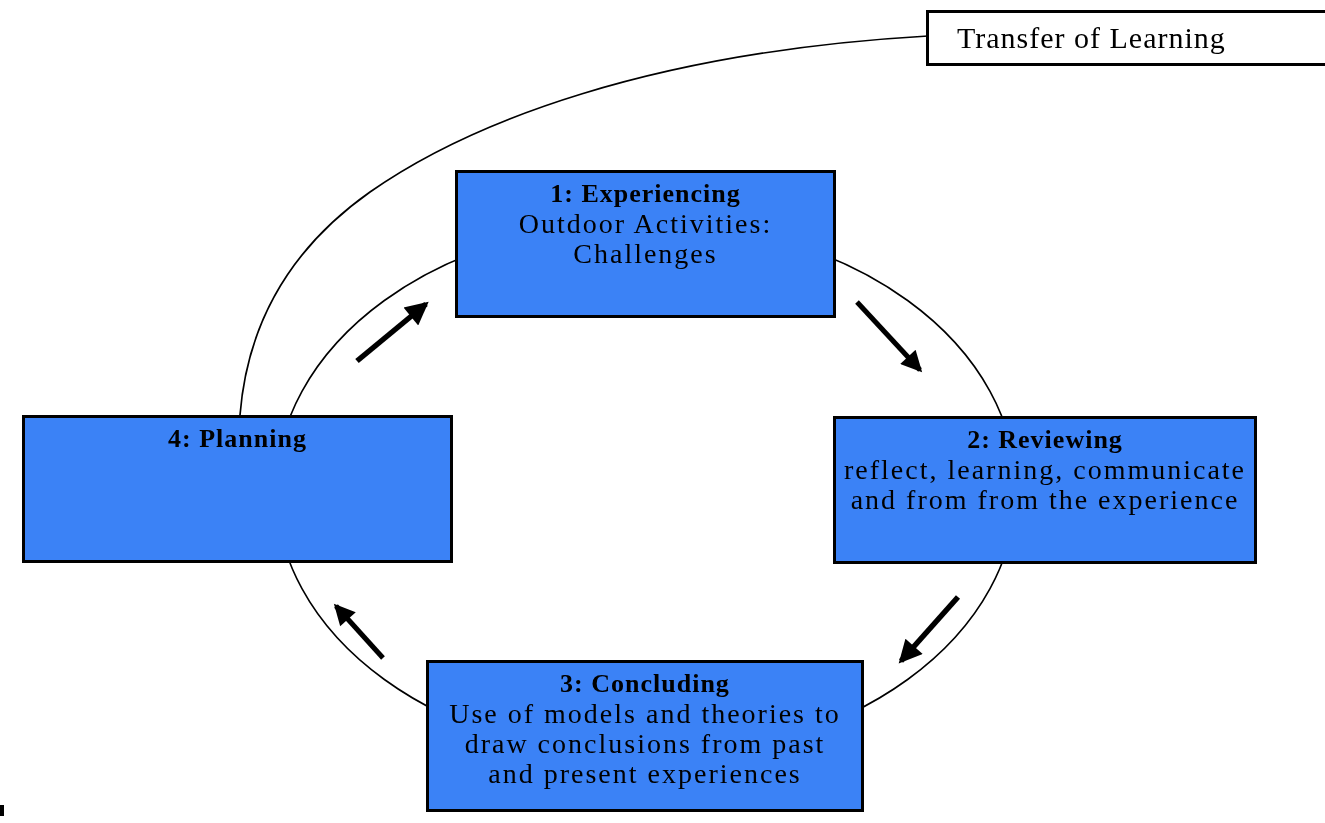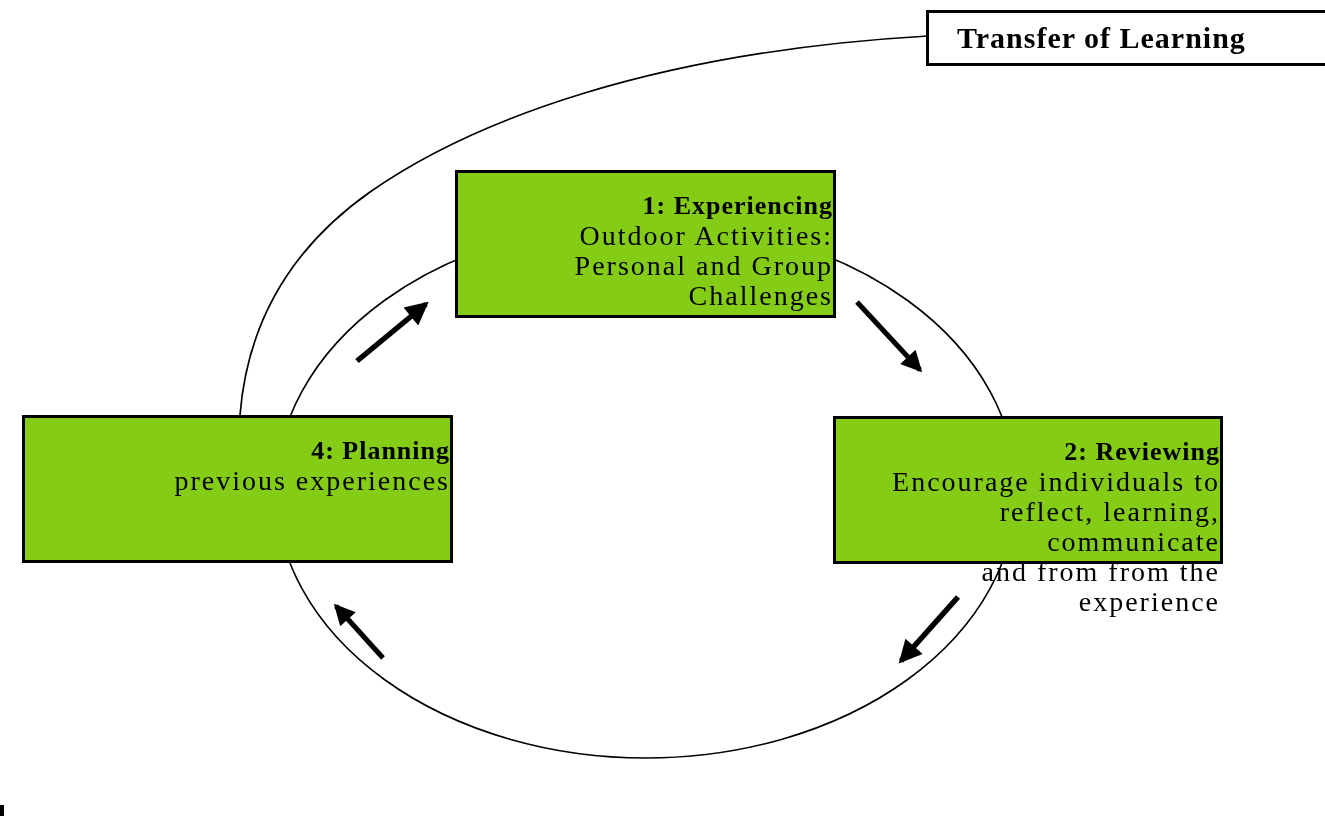--- a/index.html
+++ b/index.html
@@ -19,56 +19,56 @@
   .diagram-svg {
     position: absolute;
     left: 0;
     top: 0;
     width: 1325px;
     height: 823px;
   }
   .node {
     position: absolute;
     box-sizing: border-box;
-    background: #84cc16;
+    background: #3b82f6;
     border: 3px solid #000000;
-    text-align: right;
-    padding-top: 17px;
+    text-align: center;
+    padding-top: 5px;
   }
   .node-title {
     font-weight: bold;
     font-size: 26px;
     line-height: 31px;
     letter-spacing: 1px;
   }
   .node-line {
     font-size: 28px;
     line-height: 30px;
     letter-spacing: 2px;
   }
   .node1 { left: 455px; top: 170px; width: 381px; height: 148px; }
-  .node2 { left: 833px; top: 416px; width: 390px; height: 148px; }
+  .node2 { left: 833px; top: 416px; width: 424px; height: 148px; }
   .node3 { left: 426px; top: 660px; width: 438px; height: 152px; }
   .node4 { left: 22px;  top: 415px; width: 431px; height: 148px; }
   .transfer-box {
     position: absolute;
     left: 926px;
     top: 10px;
     width: 412px;
     height: 56px;
     box-sizing: border-box;
     background: #ffffff;
     border: 3px solid #000000;
     display: flex;
     align-items: center;
     justify-content: flex-start;
     padding-left: 28px;
   }
   .transfer-label {
-    font-weight: bold;
+    font-weight: normal;
     font-size: 30px;
     letter-spacing: 1px;
     white-space: nowrap;
   }
   .stray-mark {
     position: absolute;
     left: 0;
     top: 805px;
     width: 4px;
     height: 11px;
@@ -100,32 +100,35 @@
     <line x1="383" y1="658" x2="336" y2="606" stroke="#000000" stroke-width="5" marker-end="url(#ah)"></line>
   </svg>
 
   <div class="transfer-box">
     <span class="transfer-label">Transfer of Learning</span>
   </div>
 
   <div class="node node1">
     <div class="node-title">1: Experiencing</div>
     <div class="node-line">Outdoor Activities:</div>
-    <div class="node-line">Personal and Group</div>
     <div class="node-line">Challenges</div>
   </div>
 
   <div class="node node2">
     <div class="node-title">2: Reviewing</div>
-    <div class="node-line">Encourage individuals to</div>
     <div class="node-line">reflect, learning, communicate</div>
     <div class="node-line">and from from the experience</div>
   </div>
 
+  <div class="node node3">
+    <div class="node-title">3: Concluding</div>
+    <div class="node-line">Use of models and theories to</div>
+    <div class="node-line">draw conclusions from past</div>
+    <div class="node-line">and present experiences</div>
+  </div>
 
   <div class="node node4">
     <div class="node-title">4: Planning</div>
-    <div class="node-line">previous experiences</div>
   </div>
 
   <div class="stray-mark"></div>
 
 </div>
 
 </body></html>

